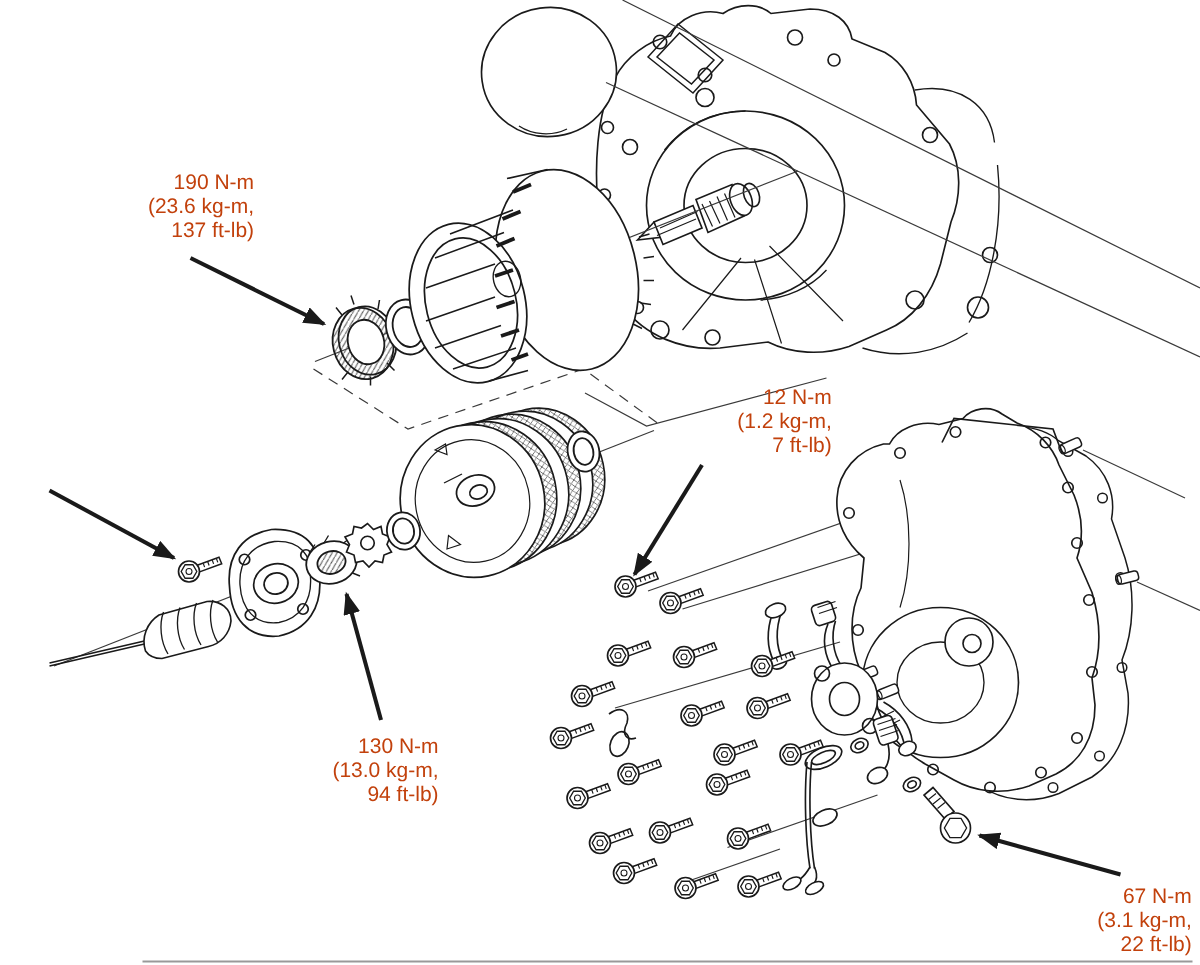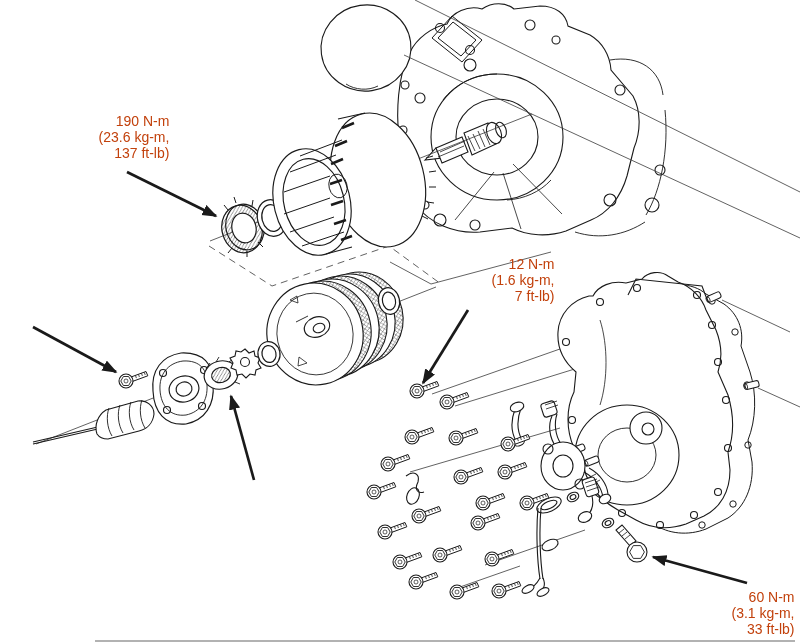--- a/index.html
+++ b/index.html
@@ -298,24 +298,29 @@
   </g>
 
   <line x1="95" y1="641" x2="795" y2="641" stroke="#999" stroke-width="1.4"></line>
 </svg>
 
 <div class="callout" style="left:134px;top:113px;">
   <span>190 N-m</span>
   <span>(23.6 kg-m,</span>
   <span>137 ft-lb)</span>
 </div>
+<div class="callout" style="left:257px;top:489px;">
+  <span>130 N-m</span>
+  <span>(13.0 kg-m,</span>
+  <span>94 ft-lb)</span>
+</div>
 <div class="callout" style="left:499px;top:256px;margin-left:24px;">
   <span>12 N-m</span>
-  <span>(1.6 kg-m,</span>
+  <span>(1.2 kg-m,</span>
   <span>7 ft-lb)</span>
 </div>
 <div class="callout" style="left:763px;top:589px;">
-  <span>60 N-m</span>
+  <span>67 N-m</span>
   <span>(3.1 kg-m,</span>
-  <span>33 ft-lb)</span>
+  <span>22 ft-lb)</span>
 </div>
 
 </div>
 
 </body></html>

